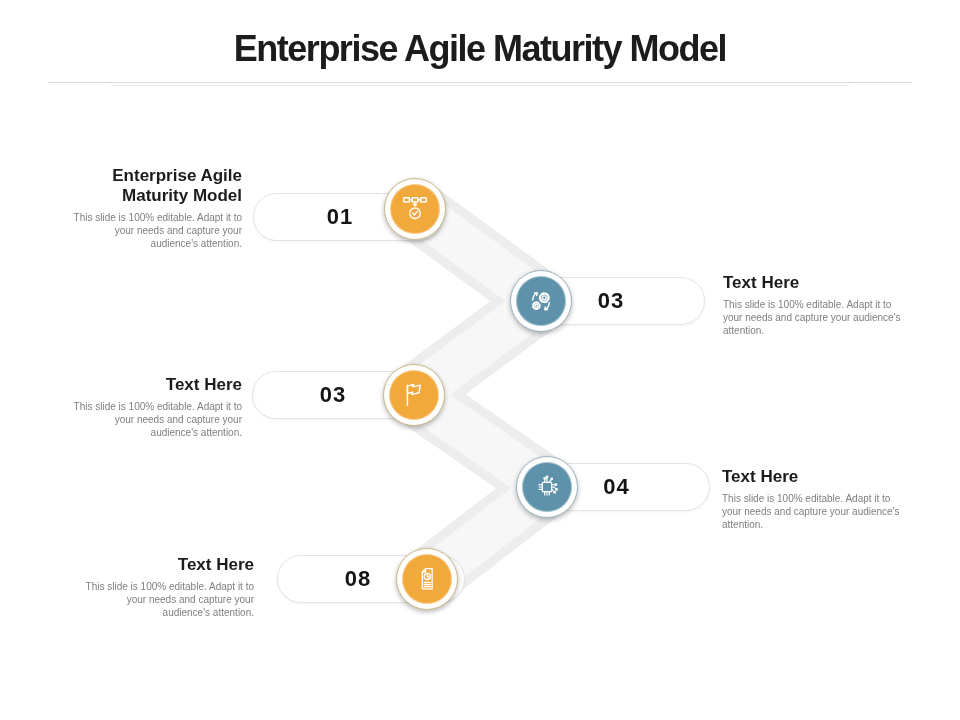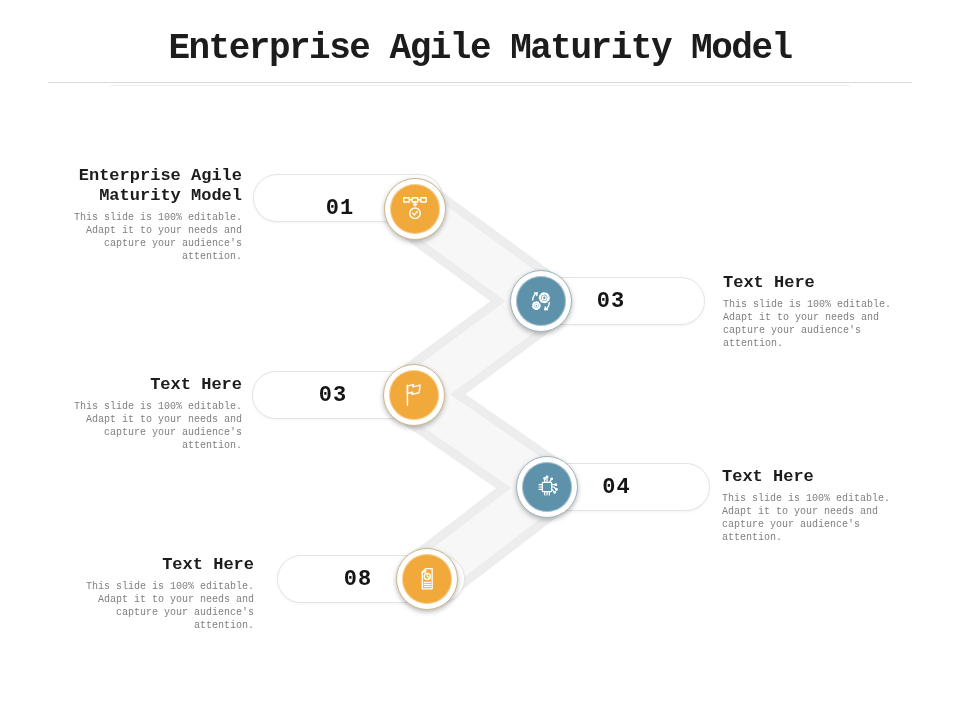--- a/index.html
+++ b/index.html
@@ -2,21 +2,21 @@
 <html><head>
 <meta charset="utf-8">
 <style>
   * { margin: 0; padding: 0; box-sizing: border-box; }
   html,body { background:#fff; }
   .slide {
     position: relative;
     width: 960px; height: 720px;
     background: #ffffff;
     overflow: hidden;
-    font-family: Liberation Mono, monospace;
+    font-family: Liberation Sans, sans-serif;
     border-radius: 6px;
   }
 
   
   .title {
     position: absolute; top: 28px; left: 0; width: 100%;
     text-align: center;
     font-size: 36px; font-weight: bold; letter-spacing: -1.5px;
     color: #1c1c1c;
   }
@@ -33,21 +33,21 @@
     background: #fff;
     border: 1px solid #e4e4e4;
     border-radius: 24px;
     display: flex; align-items: center; justify-content: center;
     z-index: 2;
     box-shadow: 0 1px 3px rgba(0,0,0,0.05);
   }
   .pill .num {
     font-size: 22px; font-weight: bold; color: #151515; letter-spacing: 1px;
   }
-  .pill1 { left: 253px; top: 174px; width: 190px; padding-right: 16px; align-items: flex-end; }
+  .pill1 { left: 253px; top: 193px; width: 190px; padding-right: 16px; }
   .pill2 { left: 517px; top: 277px; width: 188px; }
   .pill3 { left: 252px; top: 371px; width: 188px; padding-right: 26px; }
   .pill4 { left: 523px; top: 463px; width: 187px; text-align: center; }
   .pill5 { left: 277px; top: 555px; width: 188px; padding-right: 26px; }
 
   
   .node {
     position: absolute; width: 62px; height: 62px; border-radius: 50%;
     background: #fff;
     display: flex; align-items: center; justify-content: center;

